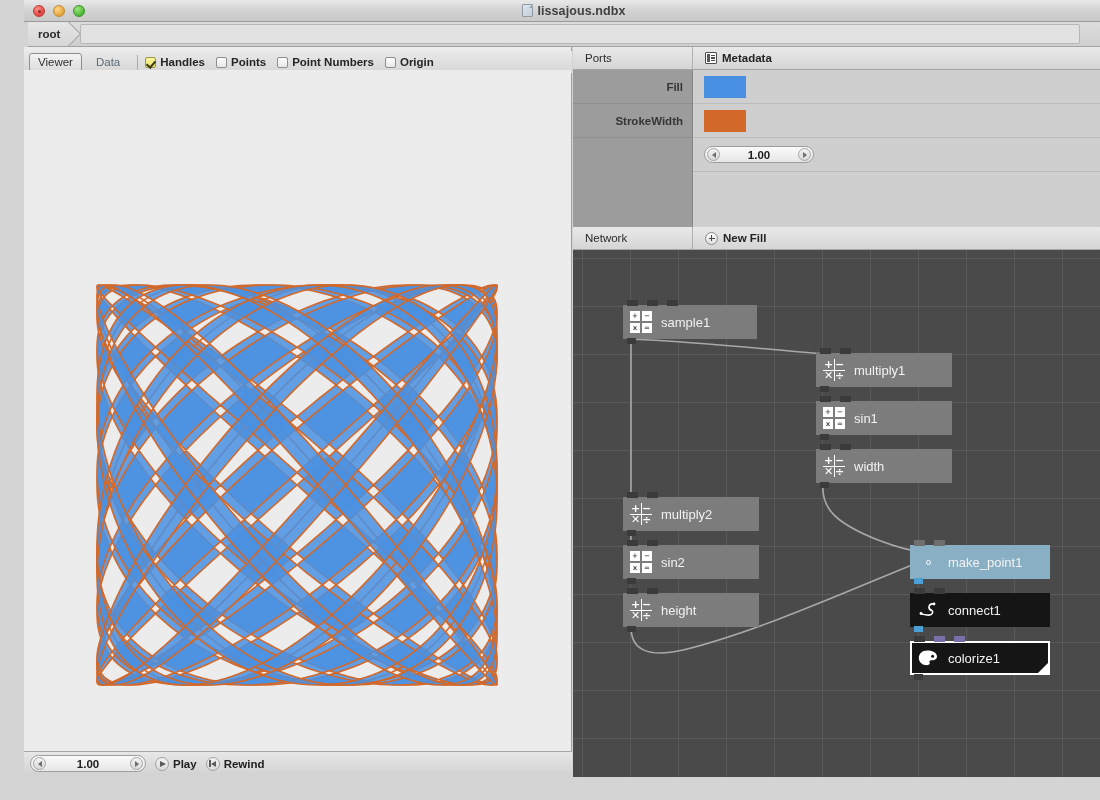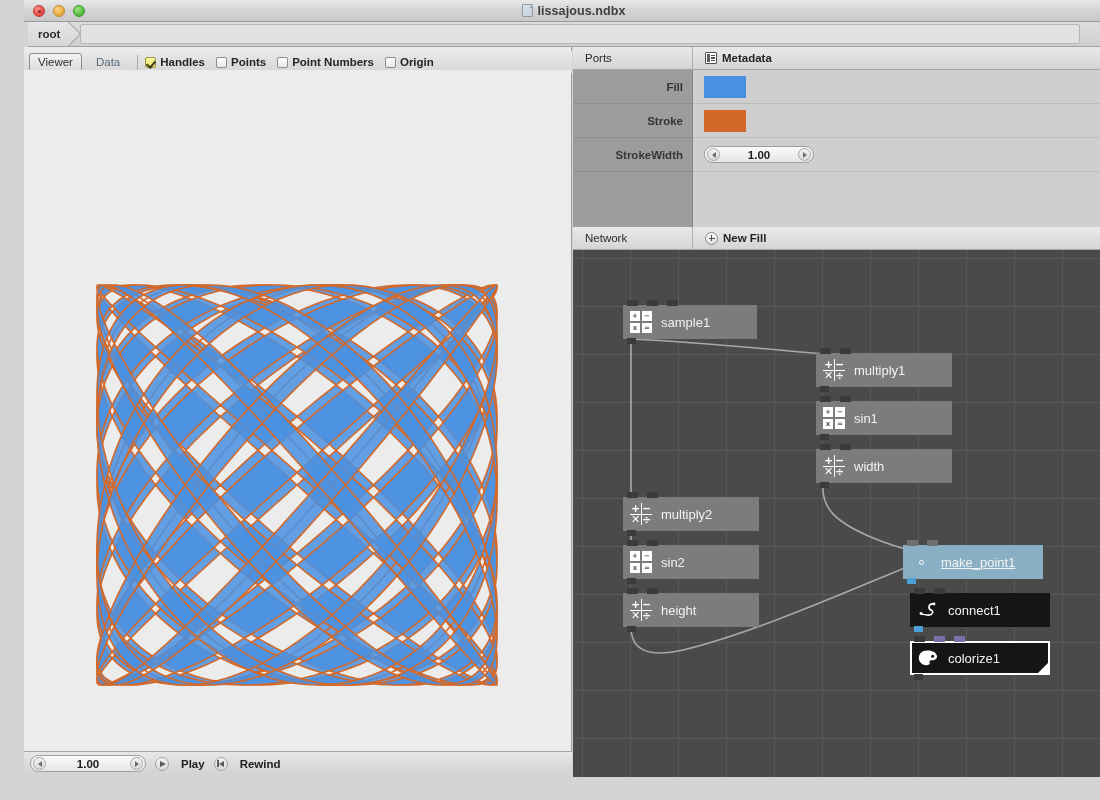--- a/index.html
+++ b/index.html
@@ -127,21 +127,21 @@
   .step-arrow {
     width: 13px; height: 13px; border-radius: 50%;
     background: linear-gradient(to bottom,#f2f2f2,#d9d9d9);
     border: 1px solid #a6a6a6;
     display:flex; align-items:center; justify-content:center; flex:none;
   }
   .step-arrow i { width:0;height:0;border-style:solid; display:block;}
   .step-arrow.left i  { border-width: 3.5px 4.5px 3.5px 0; border-color: transparent #6e6e6e transparent transparent; }
   .step-arrow.right i { border-width: 3.5px 0 3.5px 4.5px; border-color: transparent transparent transparent #6e6e6e; }
   .step-val { position:absolute; left:0; right:0; text-align:center; font-size:11.5px; font-weight:bold; color:#202020; }
-  .play-item { display:flex; align-items:center; gap:12px; font-size:11.5px; font-weight:bold; color:#202020; }
+  .play-item { display:flex; align-items:center; gap:4px; font-size:11.5px; font-weight:bold; color:#202020; }
   .round-btn {
     width: 14px; height: 14px; border-radius: 50%;
     background: linear-gradient(to bottom,#f3f3f3,#dadada); border: 1px solid #a2a2a2;
     display:flex;align-items:center;justify-content:center; flex:none;
   }
   .round-btn .tri { width:0;height:0;border-style:solid;border-width:3.5px 0 3.5px 6px;border-color:transparent transparent transparent #5b5b5b;margin-left:1px;}
   .round-btn .rew { display:flex; align-items:center; }
   .round-btn .rew .bar { width:2px;height:7px;background:#5b5b5b;}
   .round-btn .rew .tri2 { width:0;height:0;border-style:solid;border-width:3.5px 5px 3.5px 0;border-color:transparent #5b5b5b transparent transparent;}
 
@@ -352,21 +352,20 @@
               <span></span>
               <span></span>
               <span></span>
             </span>
           <span>Metadata</span>
         </div>
       </div>
       <div class="ports-body">
         <div class="ports-labels">
           <div class="port-label">Fill</div>
-          <div class="port-label">Stroke</div>
           <div class="port-label">StrokeWidth</div>
           <div class="port-label blank"></div>
         </div>
         <div class="ports-rows">
           <div class="port-row">
             <div class="swatch" id="sw-fill" style="background: rgb(74, 144, 226);"></div>
             <div class="disclose">
                 <i></i>
               </div>
           </div>
@@ -523,21 +522,21 @@
               <span class="ic ic-math">
                 <span>+</span>
                 <span>−</span>
                 <span>✕</span>
                 <span>÷</span>
                 <span class="grid-v"></span>
                 <span class="grid-h"></span>
               </span>
               <span class="nlabel">height</span>
             </div>
-            <div class="node sel-blue" style="left: 330px; top: 295px; width: 140px; text-decoration: underline;">
+            <div class="node sel-blue" style="left: 337px; top: 295px; width: 140px;">
               <div class="nub grey2" style="left: 4px;"></div>
               <div class="nub grey2" style="left: 24px;"></div>
               <div class="nub out blue"></div>
               <span class="ic ic-point">
                 <b></b>
               </span>
               <span class="nlabel">make_point1</span>
             </div>
             <div class="node dark" style="left: 337px; top: 343px; width: 140px;">
               <div class="nub" style="left: 4px;"></div>

